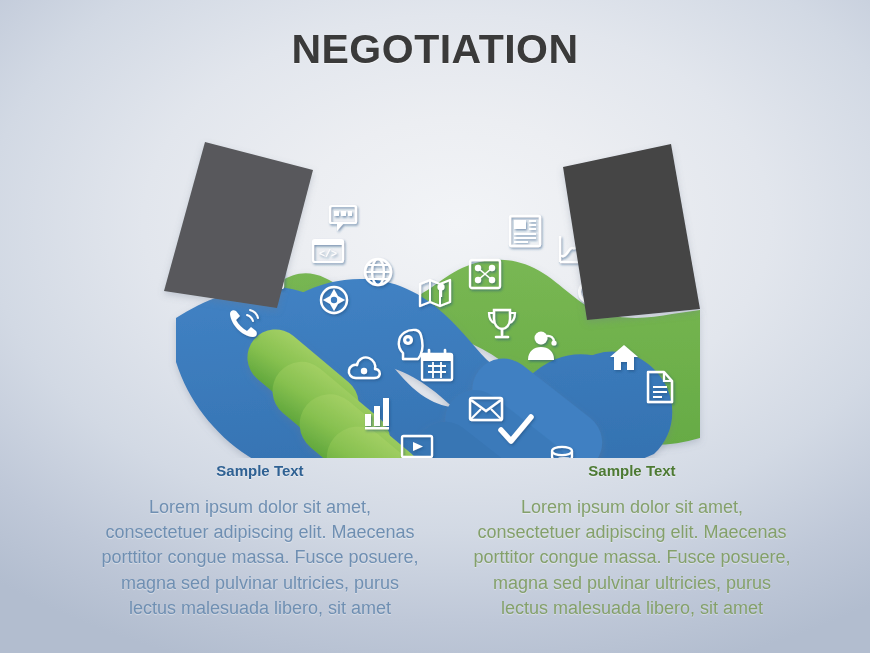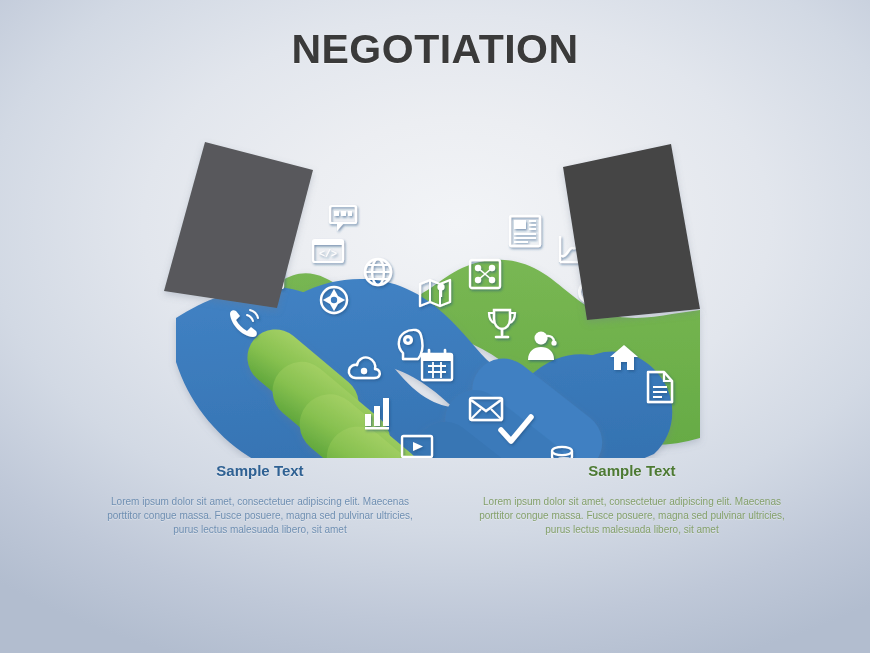--- a/index.html
+++ b/index.html
@@ -64,21 +64,21 @@
   #col-right { left: 452px; }
 
   .col-heading {
     font-size: 15px;
     font-weight: bold;
     margin: 0 0 15px 0;
     line-height: 1.2;
     text-shadow: 0 1px 1px rgba(255,255,255,0.5);
   }
   .col-body {
-    font-size: 10px;
+    font-size: 18px;
     line-height: 1.40;
     margin: 0;
     padding: 0 18px;
     text-shadow: 0 1px 1px rgba(255,255,255,0.45);
   }
   #col-left  .col-heading { color: #2f6193; }
   #col-left  .col-body    { color: #6f8fb2; }
   #col-right .col-heading { color: #4d7a33; }
   #col-right .col-body    { color: #84a06b; }
 </style>

